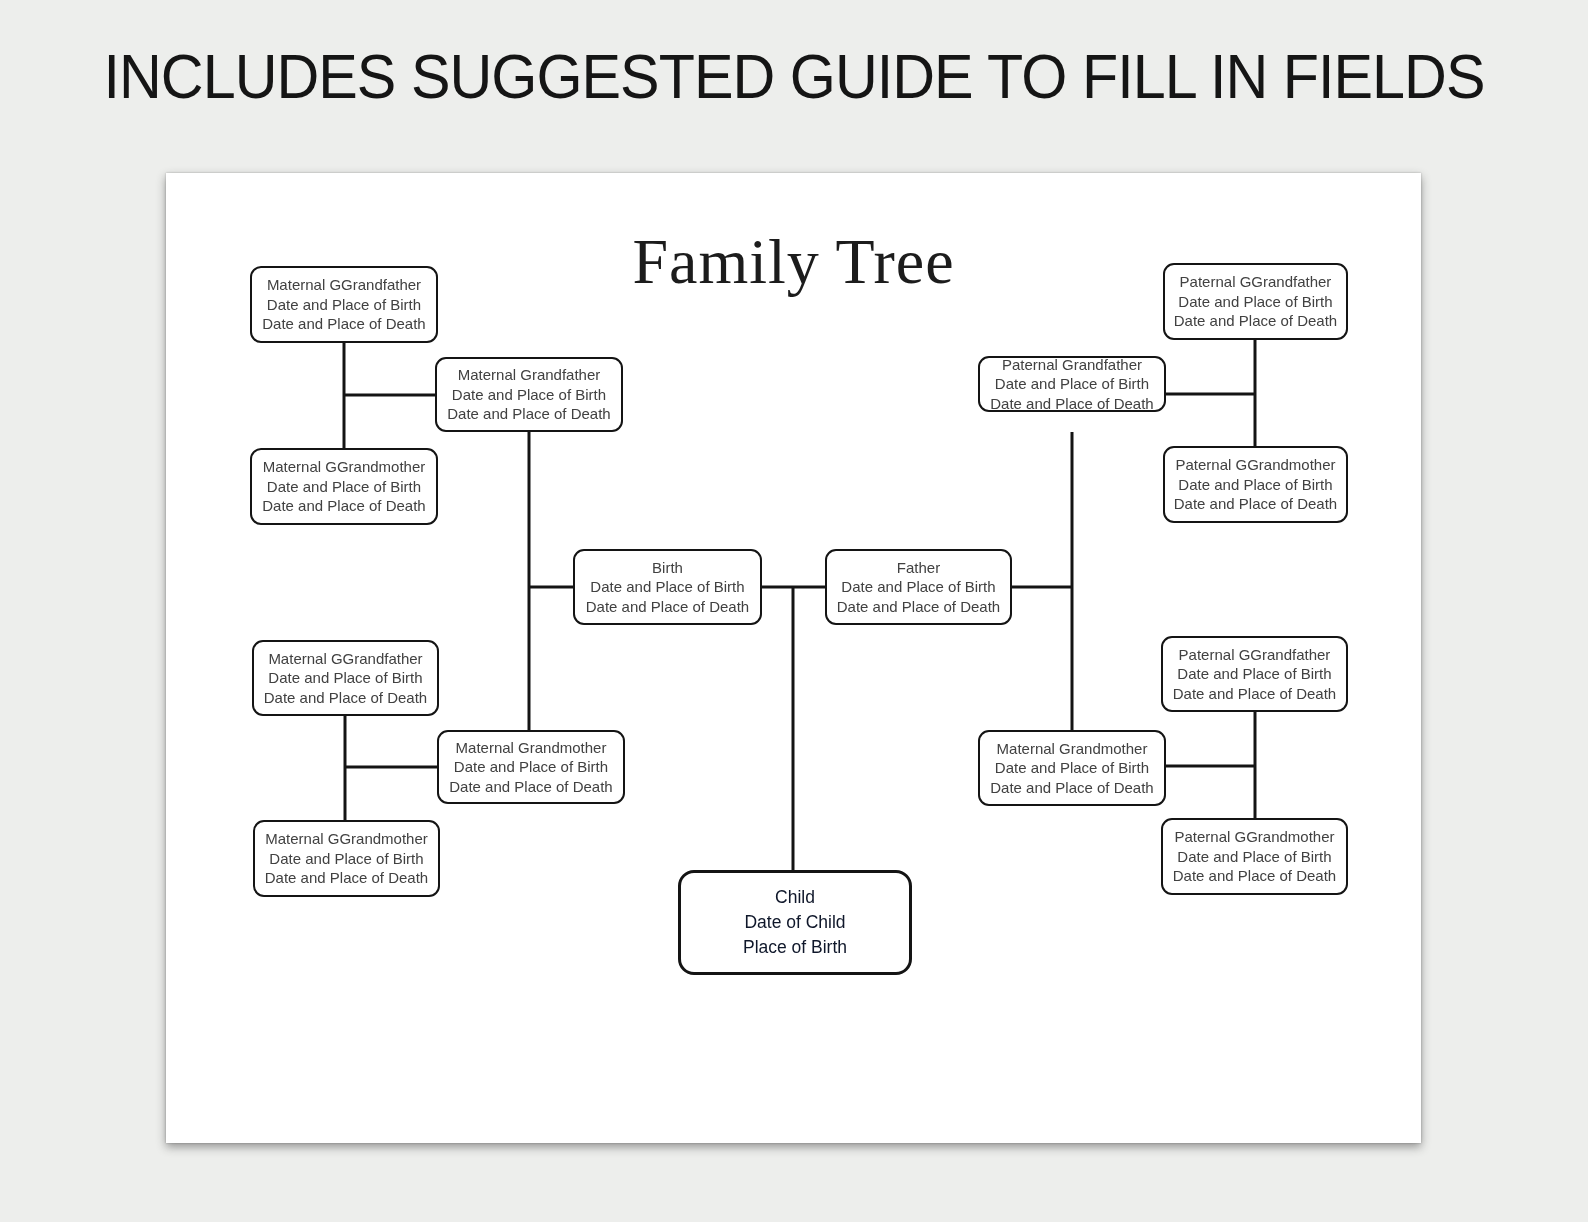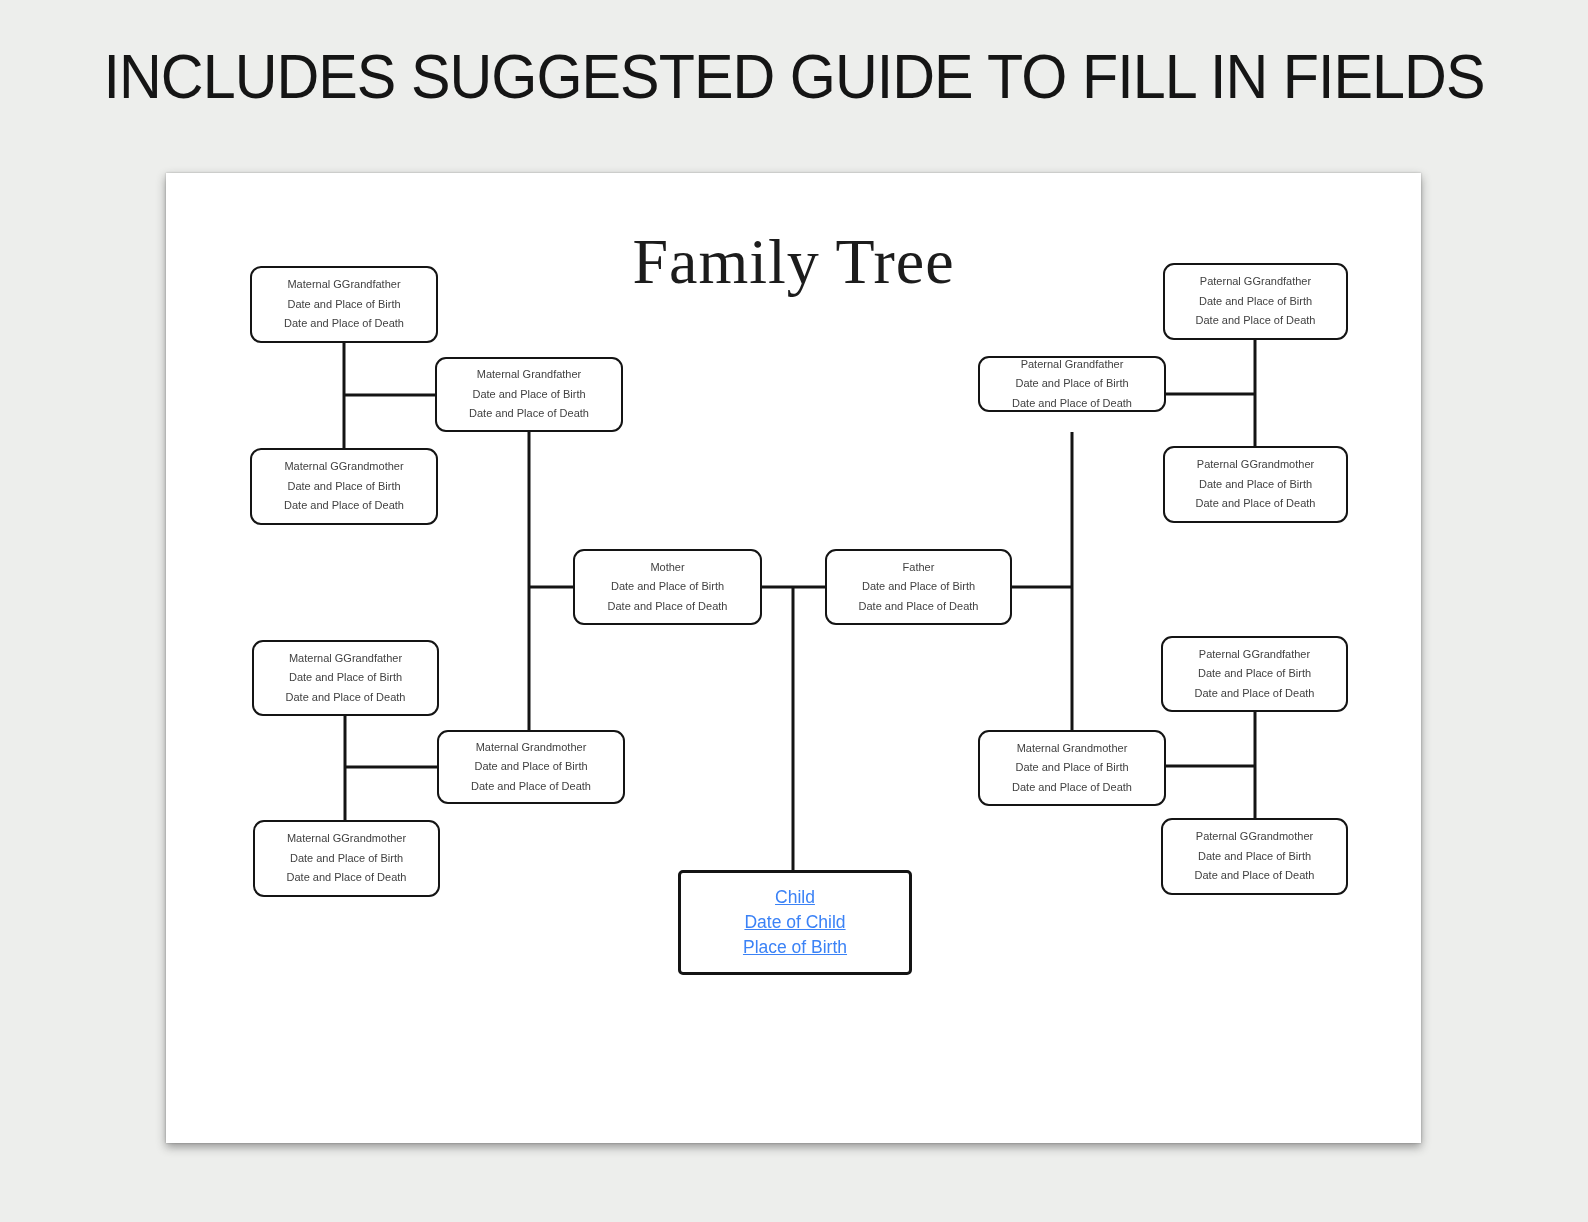--- a/index.html
+++ b/index.html
@@ -38,26 +38,26 @@
   .conn{stroke:#141414;stroke-width:3px;}
   .node{
     position:absolute;
     box-sizing:border-box;
     border:2.5px solid #141414;
     border-radius:11px;
     background:#ffffff;
     display:flex;flex-direction:column;
     align-items:center;justify-content:center;
     text-align:center;
-    font-size:11px;line-height:19.5px;color:#414141;
+    font-size:15px;line-height:19.5px;color:#414141;
     padding:2px 4px;
   }
   .node.child{
-    border-width:3px;border-radius:5px;
-    font-size:17.5px;line-height:25px;color:#3b82f6;text-decoration:underline;
+    border-width:3px;border-radius:16px;
+    font-size:17.5px;line-height:25px;color:#0f172a;
   }
   .nl{white-space:nowrap;}
 </style>
 </head>
 <body>
 
 <div class="banner">INCLUDES SUGGESTED GUIDE TO FILL IN FIELDS</div>
 
 <div class="page">
 
@@ -110,21 +110,21 @@
     <div class="nl">Date and Place of Death</div>
   </div>
 
   <div class="node" style="left:87px;top:647px;width:187px;height:77px">
     <div class="nl">Maternal GGrandmother</div>
     <div class="nl">Date and Place of Birth</div>
     <div class="nl">Date and Place of Death</div>
   </div>
 
   <div class="node" style="left:407px;top:376px;width:189px;height:76px">
-    <div class="nl">Mother</div>
+    <div class="nl">Birth</div>
     <div class="nl">Date and Place of Birth</div>
     <div class="nl">Date and Place of Death</div>
   </div>
 
   <div class="node" style="left:659px;top:376px;width:187px;height:76px">
     <div class="nl">Father</div>
     <div class="nl">Date and Place of Birth</div>
     <div class="nl">Date and Place of Death</div>
   </div>
 

